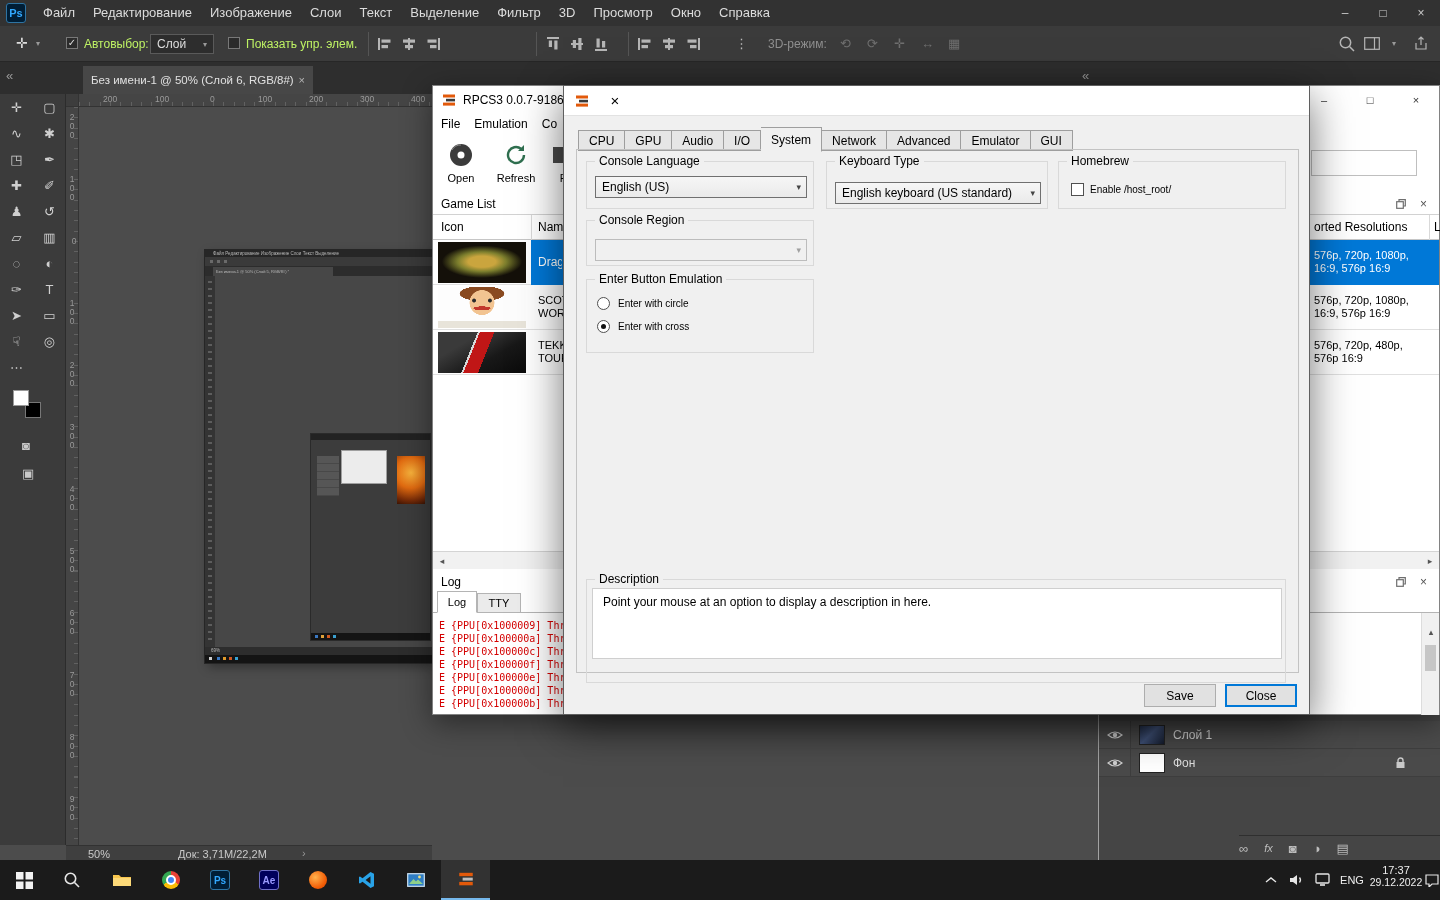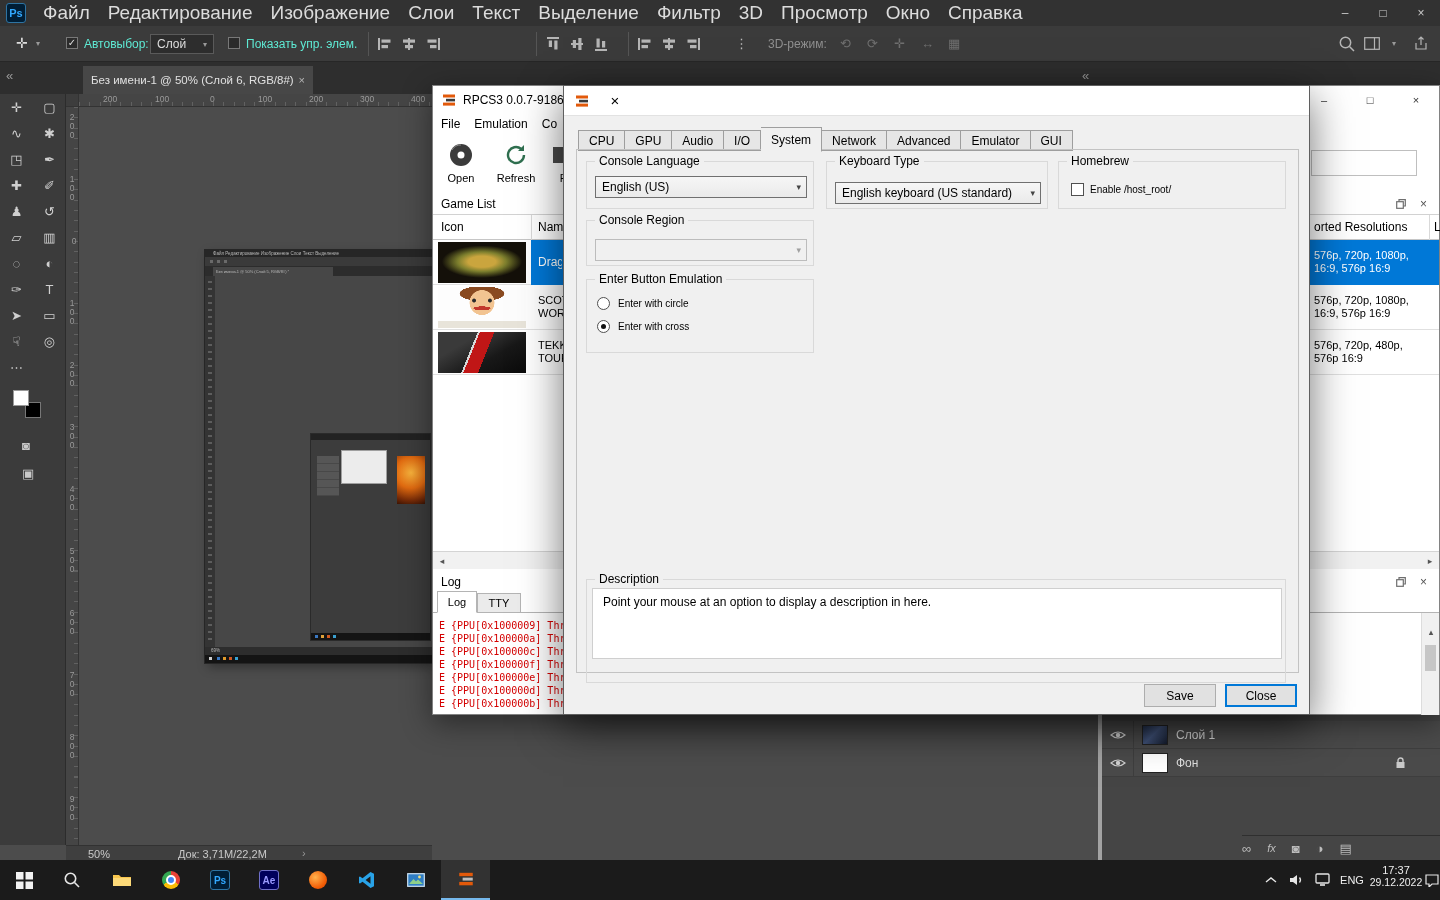--- a/index.html
+++ b/index.html
@@ -6,24 +6,24 @@
   html,body{background:#222}
   .screen{position:relative;width:1440px;height:900px;overflow:hidden;
     font-family:"Liberation Sans",sans-serif;background:#4c4c4c}
   .abs{position:absolute}
   .flex{display:flex;align-items:center}
   .tx{white-space:nowrap;overflow:hidden}
   
   .ps-title{left:0;top:0;width:1440px;height:26px;background:#323232;display:flex;align-items:center;color:#dcdcdc}
   .ps-logo{width:20px;height:20px;margin:0 8px 0 6px;background:#001e36;border:1px solid #2e74a3;border-radius:3px;
     color:#31a8ff;font-weight:bold;font-size:11px;display:flex;align-items:center;justify-content:center}
-  .ps-menu span{padding:0 9px;font-size:19px;color:#dcdcdc;line-height:26px}
+  .ps-menu span{padding:0 9px;font-size:13px;color:#dcdcdc;line-height:26px}
   .winbtn{width:38px;height:26px;display:flex;align-items:center;justify-content:center;color:#c9c9c9;font-size:12px}
   .ps-opts{left:0;top:26px;width:1440px;height:36px;background:#3b3b3b;border-bottom:1px solid #272727}
-  .opt-label{font-size:12px;color:#5eead4}
+  .opt-label{font-size:12px;color:#bef264}
   .cb{width:12px;height:12px;border:1px solid #787878;background:#2b2b2b;color:#ddd;font-size:10px;line-height:10px;text-align:center}
   .ps-dd{height:20px;background:#2d2d2d;border:1px solid #5a5a5a;color:#ddd;font-size:12px;display:flex;align-items:center;padding:0 6px;justify-content:space-between}
   .vsep{width:1px;height:24px;background:#555}
   .gray-ico{color:#6f6f6f;font-size:13px}
   .ps-tabrow{left:0;top:62px;width:1440px;height:32px;background:#2e2e2e}
   .doc-tab{left:83px;top:4px;width:230px;height:28px;background:#474747;color:#e0e0e0;font-size:11.5px;display:flex;align-items:center;padding:0 8px;gap:6px}
   .collapse{color:#9a9a9a;font-size:13px}
   .ruler{background:#454545;color:#9a9a9a;font-size:8.5px}
   .ruler-h-ticks{background-image:repeating-linear-gradient(90deg,#616161 0 1px,transparent 1px 10.3px);
     background-size:100% 4px;background-position:0 100%;background-repeat:no-repeat}
@@ -323,21 +323,21 @@
       <span class="abs" style="left:30px;top:2px;width:3px;height:3px;background:#37a3d4"></span>
     </div>
   </div>
 
   <div class="abs ps-status">
     <span class="abs" style="left:22px;top:2px">50%</span>
     <span class="abs" style="left:112px;top:2px">Док: 3,71М/22,2М</span>
     <span class="abs" style="left:236px;top:1px;color:#999">›</span>
   </div>
 
-  <div class="abs" style="left:1098px;top:715px;width:342px;height:145px;background:#454545;border-left:4px solid #a3a3a3">
+  <div class="abs" style="left:1098px;top:715px;width:342px;height:145px;background:#454545;border-left:1px solid #a3a3a3">
     <div class="lay-row" style="margin-top:6px">
       <span class="flex" style="width:32px;justify-content:center;border-right:1px solid #3e3e3e;height:28px">
         <svg width="16" height="12" viewBox="0 0 16 12">
             <path d="M1 6 Q8 0 15 6 Q8 12 1 6 Z" fill="none" stroke="#cfcfcf" stroke-width="1.2"></path>
             <circle cx="8" cy="6" r="2.2" fill="#cfcfcf"></circle>
           </svg>
       </span>
       <span style="width:26px;height:20px;margin-left:8px;border:1px solid #222;background:linear-gradient(135deg,#23304a,#41537a 45%,#141b2b)"></span>
       <span class="lay-name" style="margin-left:8px">Слой 1</span>
     </div>

